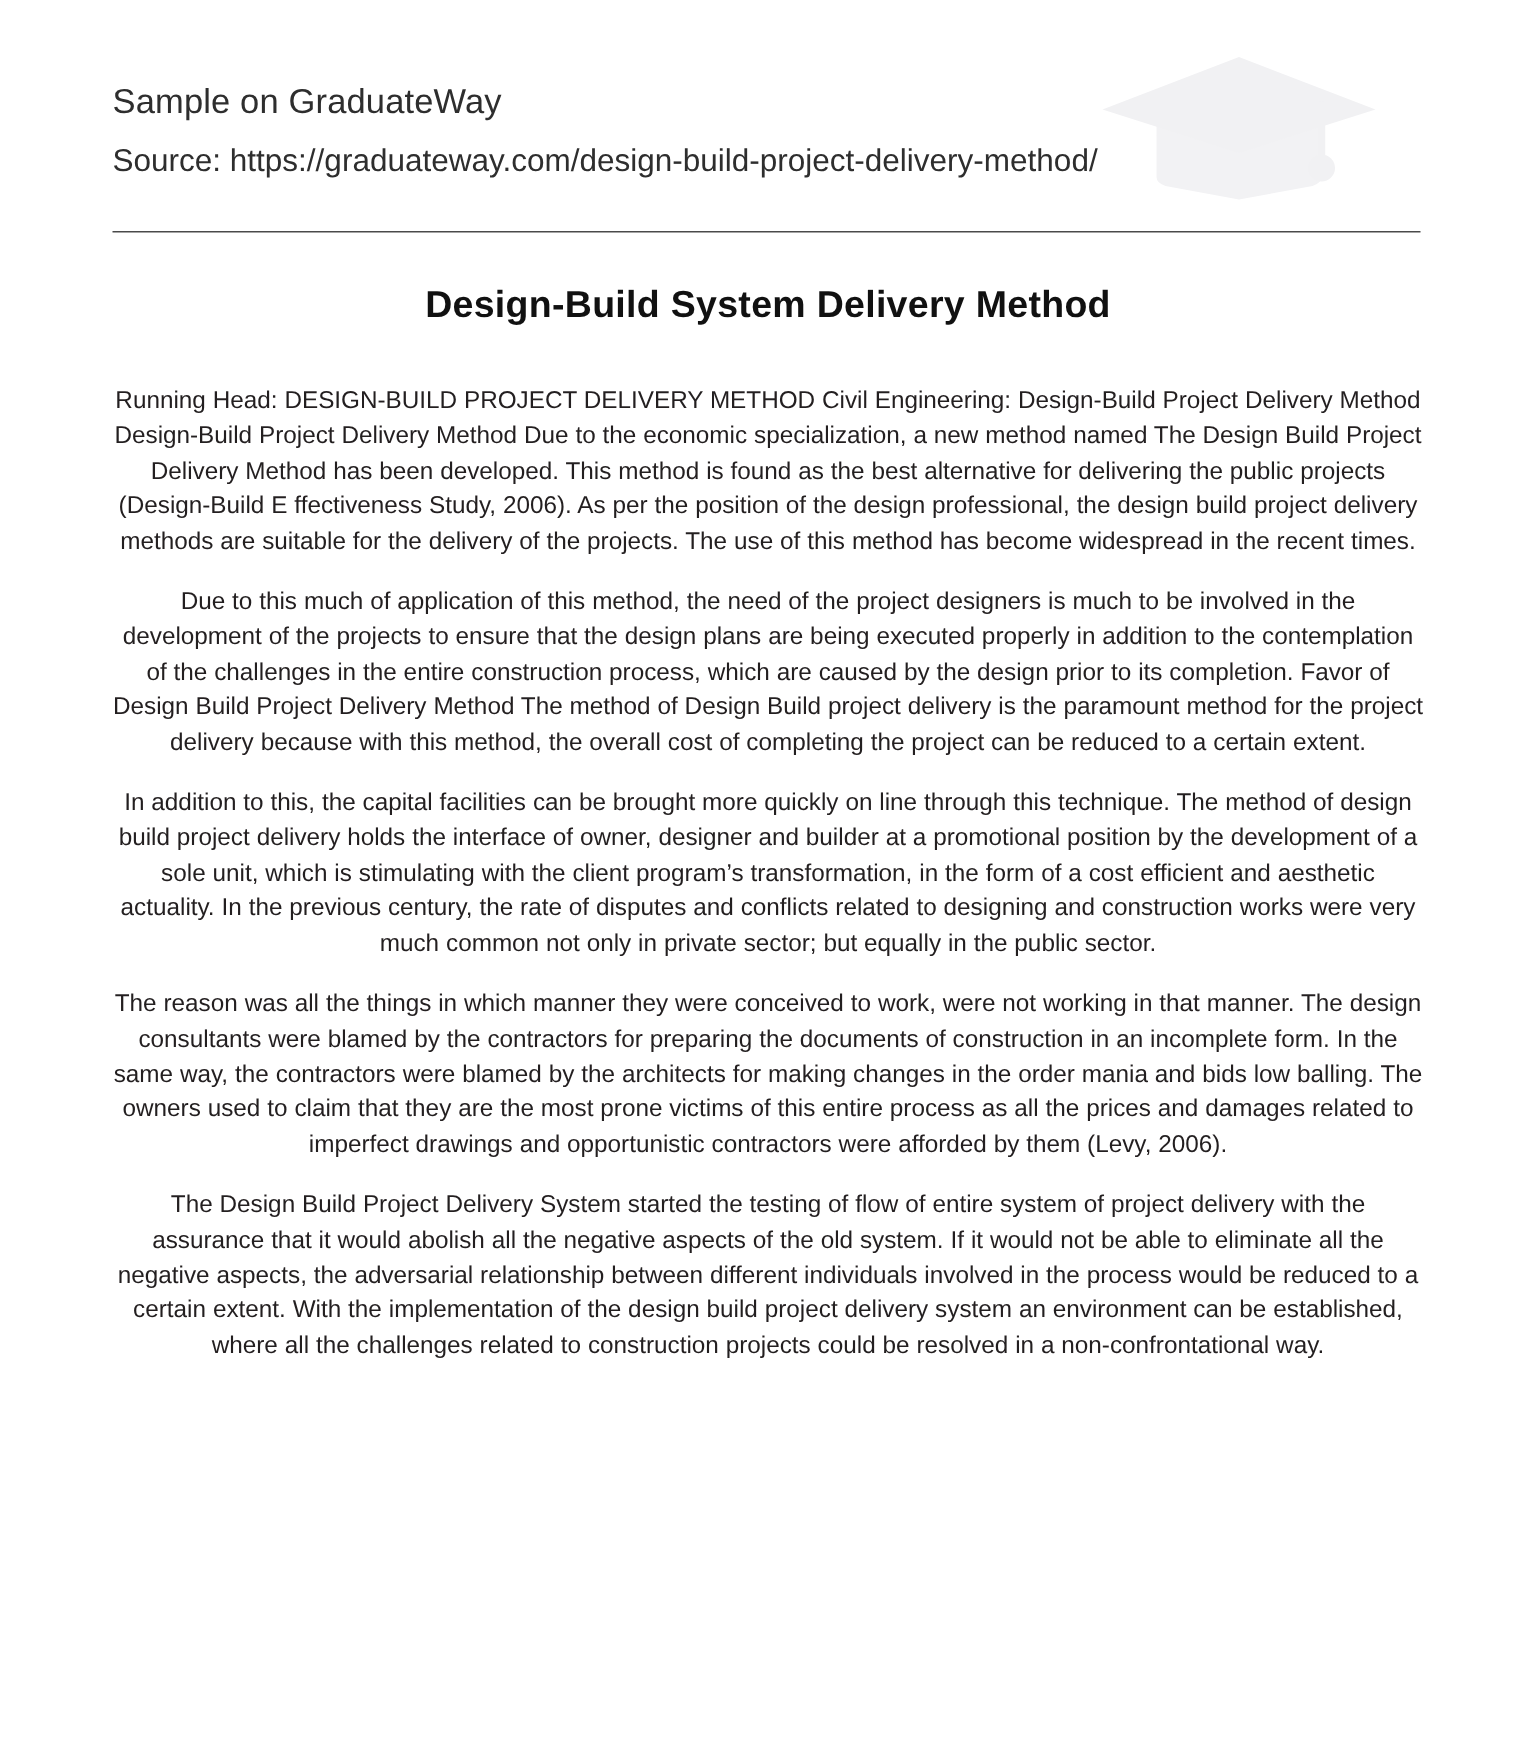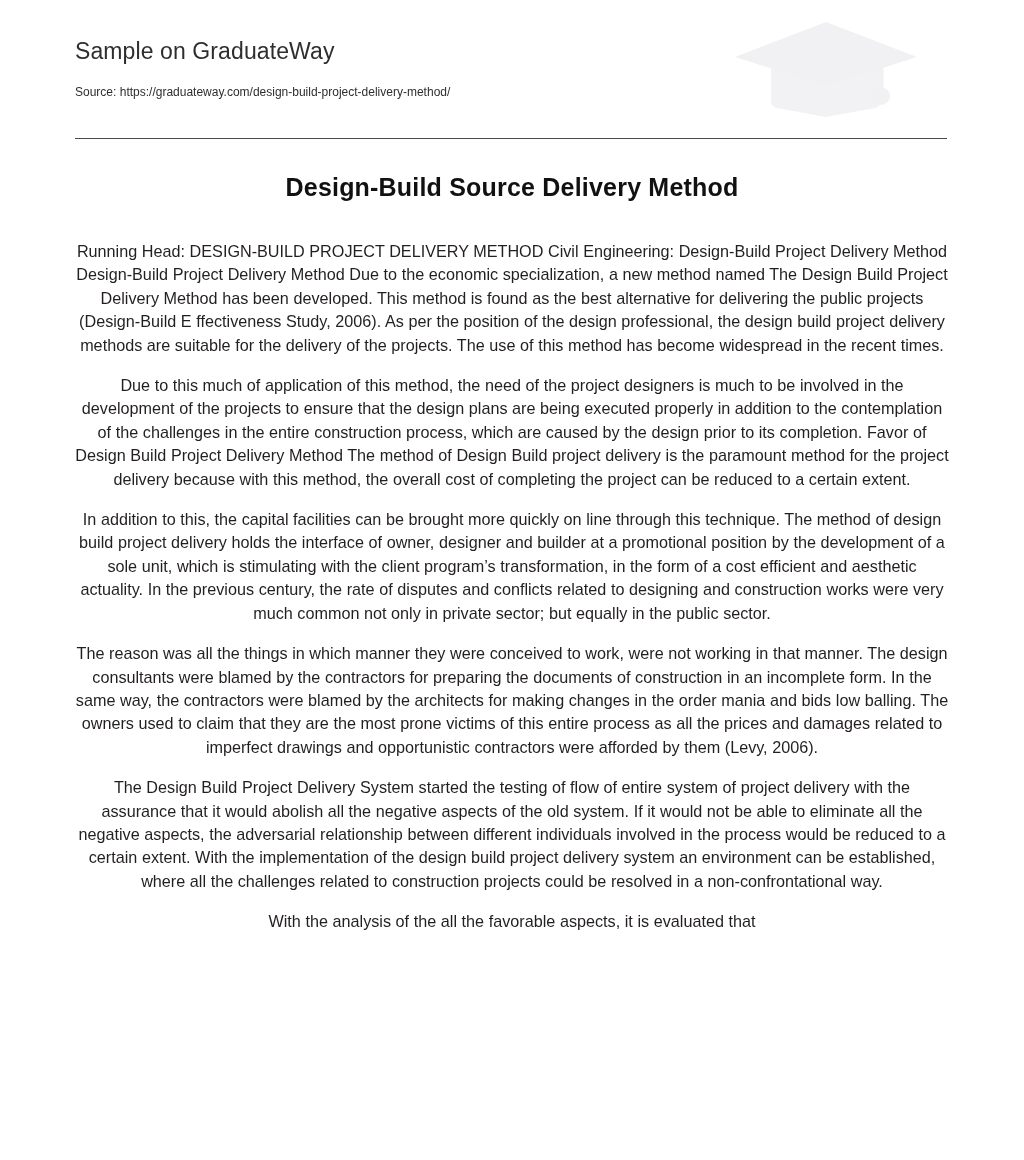--- a/index.html
+++ b/index.html
@@ -14,21 +14,21 @@
     font-family: "Liberation Sans", sans-serif;
     color: #231f20;
     overflow: hidden;
   }
 
   .page {
     position: relative;
     width: 1024px;
     height: 1160px;
     box-sizing: border-box;
-    padding: 0 75px;
+    padding: 16px 75px;
   }
 
   
   .doc-header {
     position: relative;
     padding-top: 36px;
     height: 120px;
     box-sizing: border-box;
   }
 
@@ -36,21 +36,21 @@
     font-size: 23px;
     font-weight: 400;
     color: #2e2e2e;
     letter-spacing: 0.1px;
     line-height: 30px;
     margin: 0;
   }
 
   .source-line {
     margin-top: 16px;
-    font-size: 12px;
+    font-size: 21px;
     color: #2e2e2e;
     line-height: 20px;
     white-space: nowrap;
   }
 
   .source-label {
     display: inline;
   }
 
   .source-url {
@@ -132,24 +132,23 @@
 
         <path d="M150 40 L150 74" stroke="#f1f1f3" stroke-width="5" fill="none" stroke-linecap="round"></path>
 
         <circle cx="150" cy="82" r="9" fill="#f1f1f3"></circle>
       </svg>
     </div>
 
     <hr class="divider">
   </div>
 
-  <h1 class="doc-title">Design-Build Source Delivery Method</h1>
+  <h1 class="doc-title">Design-Build System Delivery Method</h1>
 
   <div class="doc-body">
     <p>Running Head: DESIGN-BUILD PROJECT DELIVERY METHOD Civil Engineering: Design-Build Project Delivery Method Design-Build Project Delivery Method Due to the economic specialization, a new method named The Design Build Project Delivery Method has been developed. This method is found as the best alternative for delivering the public projects (Design-Build E ffectiveness Study, 2006). As per the position of the design professional, the design build project delivery methods are suitable for the delivery of the projects. The use of this method has become widespread in the recent times.</p>
     <p>Due to this much of application of this method, the need of the project designers is much to be involved in the development of the projects to ensure that the design plans are being executed properly in addition to the contemplation of the challenges in the entire construction process, which are caused by the design prior to its completion. Favor of Design Build Project Delivery Method The method of Design Build project delivery is the paramount method for the project delivery because with this method, the overall cost of completing the project can be reduced to a certain extent.</p>
     <p>In addition to this, the capital facilities can be brought more quickly on line through this technique. The method of design build project delivery holds the interface of owner, designer and builder at a promotional position by the development of a sole unit, which is stimulating with the client program’s transformation, in the form of a cost efficient and aesthetic actuality. In the previous century, the rate of disputes and conflicts related to designing and construction works were very much common not only in private sector; but equally in the public sector.</p>
     <p>The reason was all the things in which manner they were conceived to work, were not working in that manner. The design consultants were blamed by the contractors for preparing the documents of construction in an incomplete form. In the same way, the contractors were blamed by the architects for making changes in the order mania and bids low balling. The owners used to claim that they are the most prone victims of this entire process as all the prices and damages related to imperfect drawings and opportunistic contractors were afforded by them (Levy, 2006).</p>
     <p>The Design Build Project Delivery System started the testing of flow of entire system of project delivery with the assurance that it would abolish all the negative aspects of the old system. If it would not be able to eliminate all the negative aspects, the adversarial relationship between different individuals involved in the process would be reduced to a certain extent. With the implementation of the design build project delivery system an environment can be established, where all the challenges related to construction projects could be resolved in a non-confrontational way.</p>
-    <p>With the analysis of the all the favorable aspects, it is evaluated that</p>
   </div>
 
 </div>
 
 </body></html>

